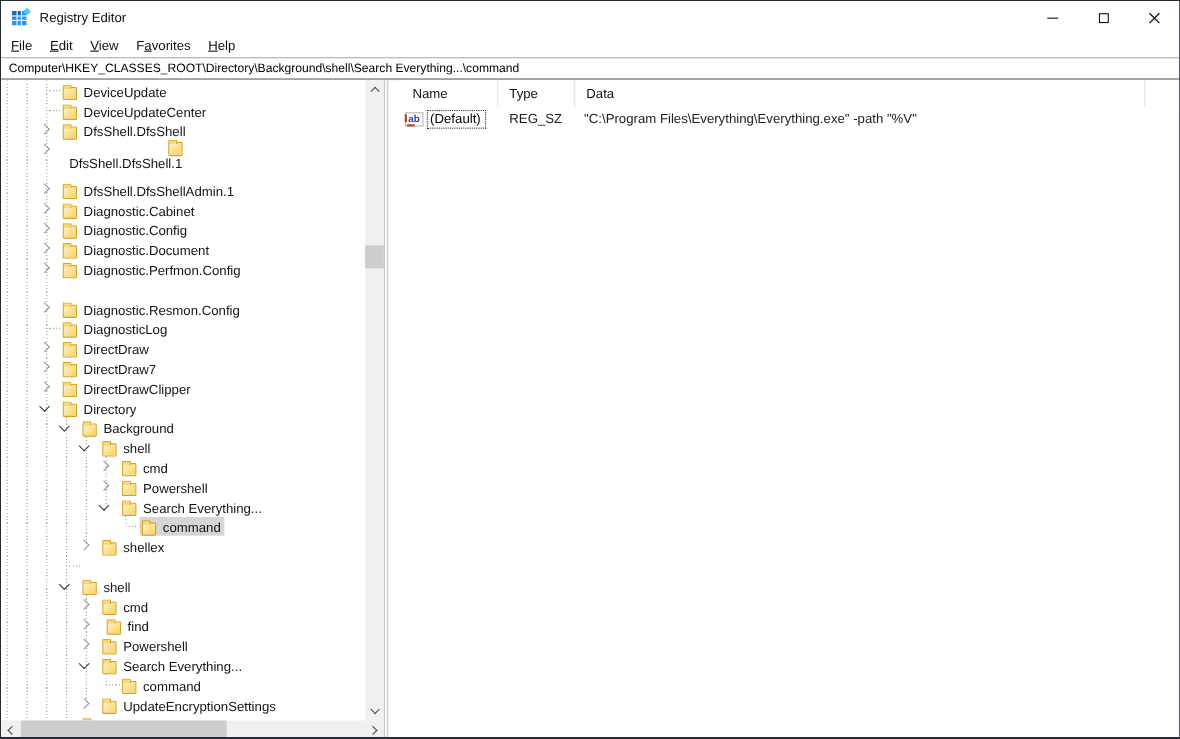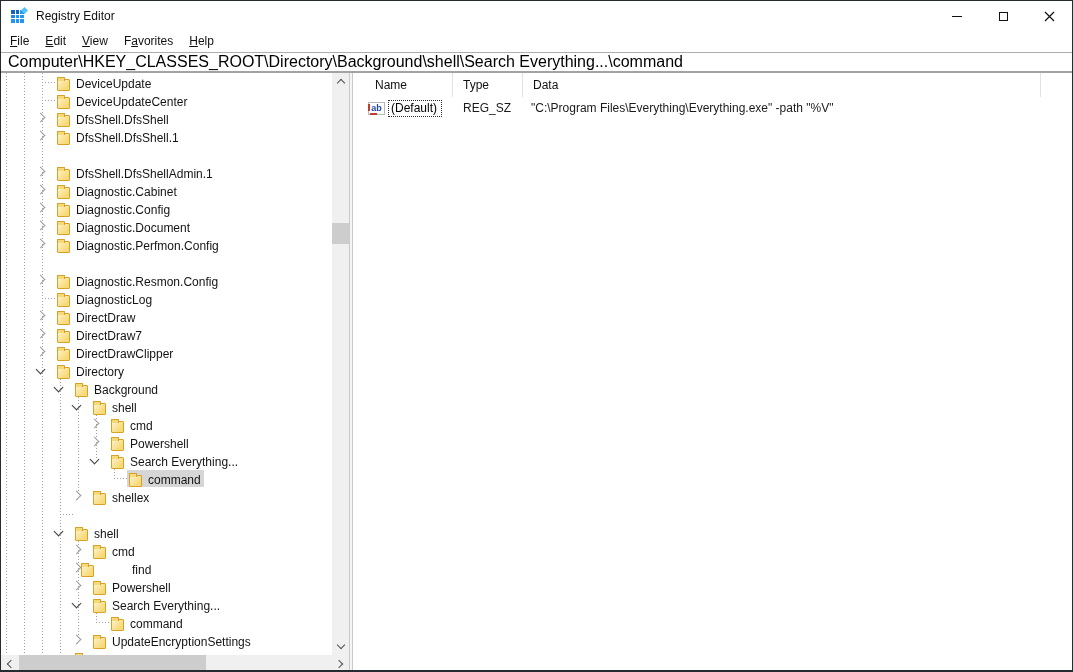--- a/index.html
+++ b/index.html
@@ -40,21 +40,21 @@
 
   
   .menubar{position:absolute;left:0;top:30px;right:0;height:21px;background:#fff;display:flex;align-items:center;padding-left:1px;}
   .menu-item{padding:2px 8px 3px 8px;color:#111;}
   .menu-item u{text-decoration:underline;}
 
   
   .addressbar{position:absolute;left:0;top:51px;right:0;height:21px;background:#fff;
     border-top:1px solid #adadad;border-bottom:2px solid #a3a3a3;display:flex;align-items:center;}
   .addressbar input{border:none;outline:none;width:100%;height:100%;padding:0 0 1px 7px;
-    font-family:"Liberation Sans","DejaVu Sans",sans-serif;font-size:16px;color:#000;background:transparent;}
+    font-family:"Liberation Sans","DejaVu Sans",sans-serif;font-size:11px;color:#000;background:transparent;}
 
   
   .content{position:absolute;left:0;top:72px;right:0;bottom:0;background:#fff;}
 
   
   .tree-viewport{position:absolute;left:0;top:0;width:331px;height:582px;overflow:hidden;background:#fff;}
   .tree-row{position:absolute;left:0;height:18px;width:500px;display:flex;align-items:center;}
   .chev{position:absolute;width:7px;height:7px;}
   .chev.right{border-right:1px solid var(--chevron_collapsed);border-bottom:1px solid var(--chevron_collapsed);transform:rotate(-45deg);margin-top:-1px;}
   .chev.down{border-right:1.5px solid var(--chevron_expanded);border-bottom:1.5px solid var(--chevron_expanded);transform:rotate(45deg);margin-top:-2px;}
@@ -172,21 +172,21 @@
         <span class="guide-h" style="left: 41px; top: 27px; width: 13px;"></span>
         <div class="tree-row" style="top: 36px;">
           <span class="chev right" style="left: 36px;"></span>
           <span class="sel-wrap" style="left: 54px;">
             <span class="folder"></span>
             <span class="tree-label">DfsShell.DfsShell</span>
           </span>
         </div>
         <div class="tree-row" style="top: 54px;">
           <span class="chev right" style="left: 36px;"></span>
-          <span class="sel-wrap" style="left: 54px;">
+          <span class="sel-wrap" style="left: 54px; flex-direction: column;">
             <span class="folder"></span>
             <span class="tree-label">DfsShell.DfsShell.1</span>
           </span>
         </div>
         <div class="tree-row" style="top: 90px;">
           <span class="chev right" style="left: 36px;"></span>
           <span class="sel-wrap" style="left: 54px;">
             <span class="folder"></span>
             <span class="tree-label">DfsShell.DfsShellAdmin.1</span>
           </span>
@@ -320,21 +320,21 @@
         </div>
         <div class="tree-row" style="top: 468px;">
           <span class="chev right" style="left: 72px;"></span>
           <span class="sel-wrap" style="left: 90px;">
             <span class="folder"></span>
             <span class="tree-label">cmd</span>
           </span>
         </div>
         <div class="tree-row" style="top: 486px;">
           <span class="chev right" style="left: 72px;"></span>
-          <span class="sel-wrap" style="left: 78px; gap: 32px;">
+          <span class="sel-wrap" style="left: 94px;">
             <span class="folder"></span>
             <span class="tree-label">find</span>
           </span>
         </div>
         <div class="tree-row" style="top: 504px;">
           <span class="chev right" style="left: 72px;"></span>
           <span class="sel-wrap" style="left: 90px;">
             <span class="folder"></span>
             <span class="tree-label">Powershell</span>
           </span>

